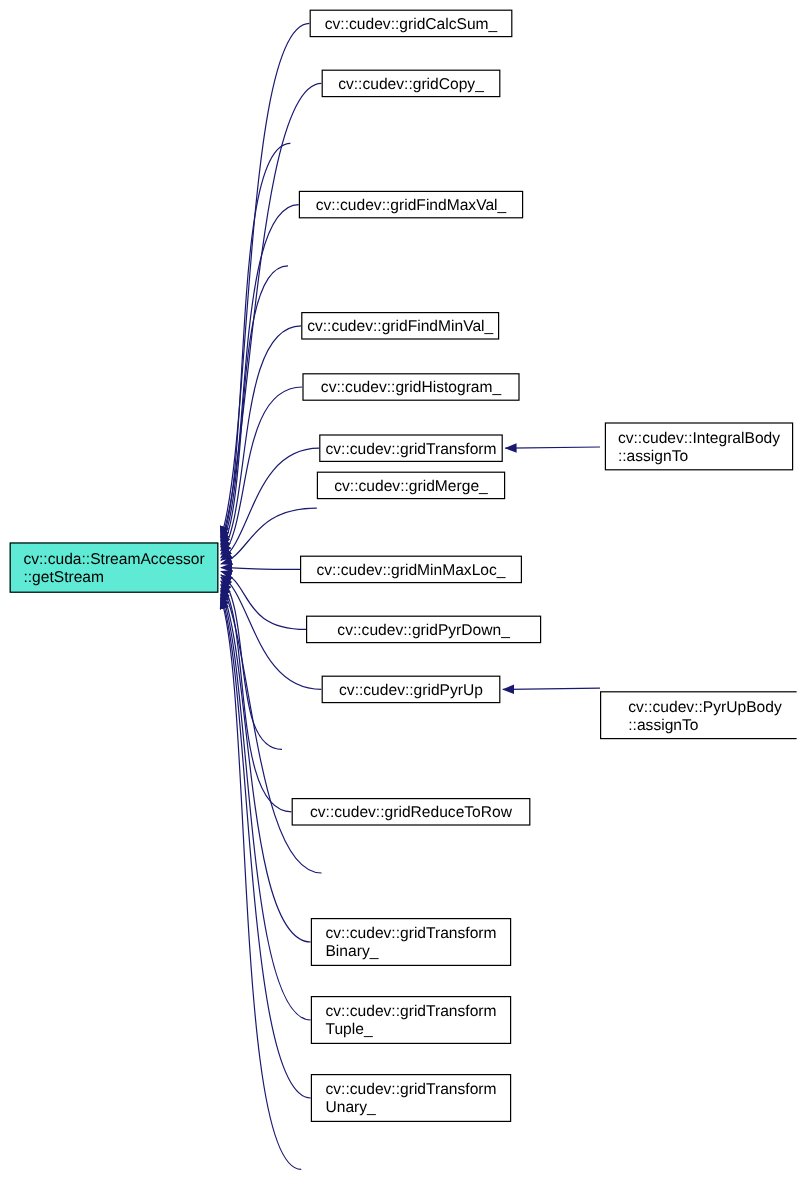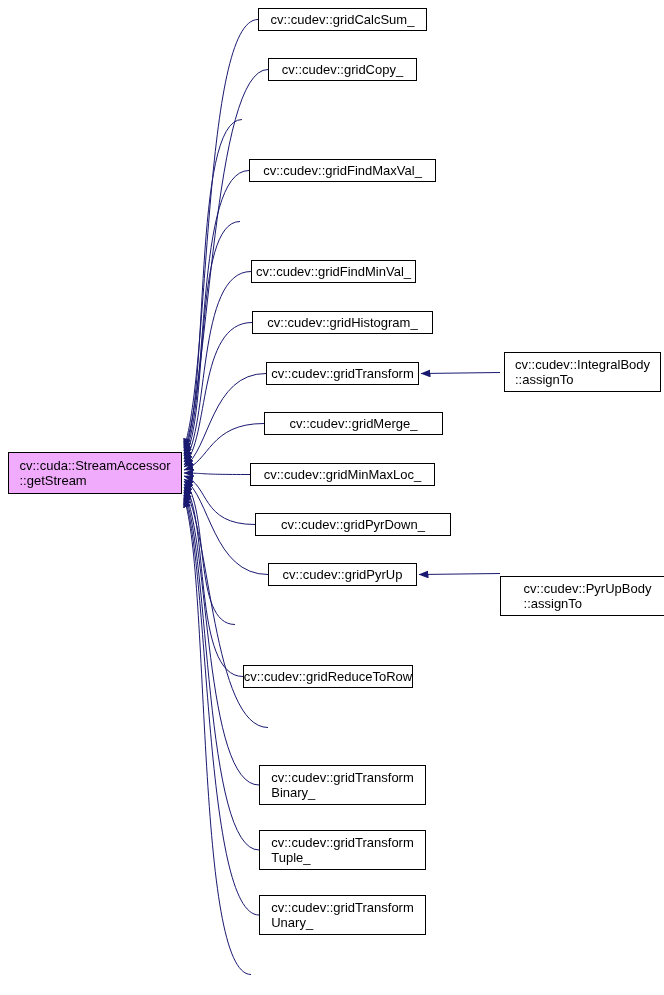--- a/index.html
+++ b/index.html
@@ -4,21 +4,21 @@
 <style>
   html,body{margin:0;padding:0;background:#ffffff;}
   .graph{position:relative;width:664px;height:995px;background:#ffffff;
          font-family:"Liberation Sans", sans-serif;overflow:hidden;}
   .edges{position:absolute;left:0;top:0;pointer-events:none;}
   .edge{fill:none;stroke:#191970;stroke-width:1;}
   .node{position:absolute;box-sizing:border-box;border:1px solid #000000;
         background:#ffffff;color:#000000;display:flex;align-items:center;
         justify-content:center;text-align:left;font-size:13px;line-height:15px;
         white-space:pre-line;padding:0 2px;cursor:pointer;}
-  .node.highlight{background:#f0abfc;cursor:default;}
+  .node.highlight{background:#5eead4;cursor:default;}
 </style>
 </head>
 <body>
 
 <div class="graph">
 
   <svg class="edges" width="664" height="995" viewBox="0 0 664 995">
     <defs>
       <marker id="arrow" viewBox="0 0 10 8" refX="9.5" refY="4" markerWidth="10" markerHeight="8" orient="auto">
         <path d="M0,0 L10,4 L0,8 z" fill="#191970"></path>
@@ -49,25 +49,25 @@
 
   <div class="node highlight" style="left:8px;top:452px;width:174px;height:42px">cv::cuda::StreamAccessor
 ::getStream</div>
 
   <div class="node" style="left:258px;top:8px;width:169px;height:23px">cv::cudev::gridCalcSum_</div>
   <div class="node" style="left:268px;top:58px;width:149px;height:23px">cv::cudev::gridCopy_</div>
   <div class="node" style="left:249px;top:159px;width:187px;height:23px">cv::cudev::gridFindMaxVal_</div>
   <div class="node" style="left:251px;top:260px;width:165px;height:23px">cv::cudev::gridFindMinVal_</div>
   <div class="node" style="left:252px;top:311px;width:181px;height:23px">cv::cudev::gridHistogram_</div>
   <div class="node" style="left:266px;top:362px;width:153px;height:23px">cv::cudev::gridTransform</div>
-  <div class="node" style="left:264px;top:412px;width:179px;height:23px">cv::cudev::gridMerge_</div>
+  <div class="node" style="left:264px;top:393px;width:157px;height:23px">cv::cudev::gridMerge_</div>
   <div class="node" style="left:250px;top:463px;width:185px;height:23px">cv::cudev::gridMinMaxLoc_</div>
   <div class="node" style="left:255px;top:513px;width:196px;height:23px">cv::cudev::gridPyrDown_</div>
   <div class="node" style="left:268px;top:563px;width:149px;height:23px">cv::cudev::gridPyrUp</div>
-  <div class="node" style="left:243px;top:665px;width:170px;height:23px">cv::cudev::gridReduceToRow</div>
+  <div class="node" style="left:243px;top:665px;width:199px;height:23px">cv::cudev::gridReduceToRow</div>
   <div class="node" style="left:259px;top:765px;width:167px;height:40px">cv::cudev::gridTransform
 Binary_</div>
   <div class="node" style="left:259px;top:830px;width:167px;height:40px">cv::cudev::gridTransform
 Tuple_</div>
   <div class="node" style="left:259px;top:895px;width:167px;height:40px">cv::cudev::gridTransform
 Unary_</div>
 
   <div class="node" style="left:504px;top:352px;width:157px;height:40px">cv::cudev::IntegralBody
 ::assignTo</div>
   <div class="node" style="left:500px;top:576px;width:175px;height:40px">cv::cudev::PyrUpBody

